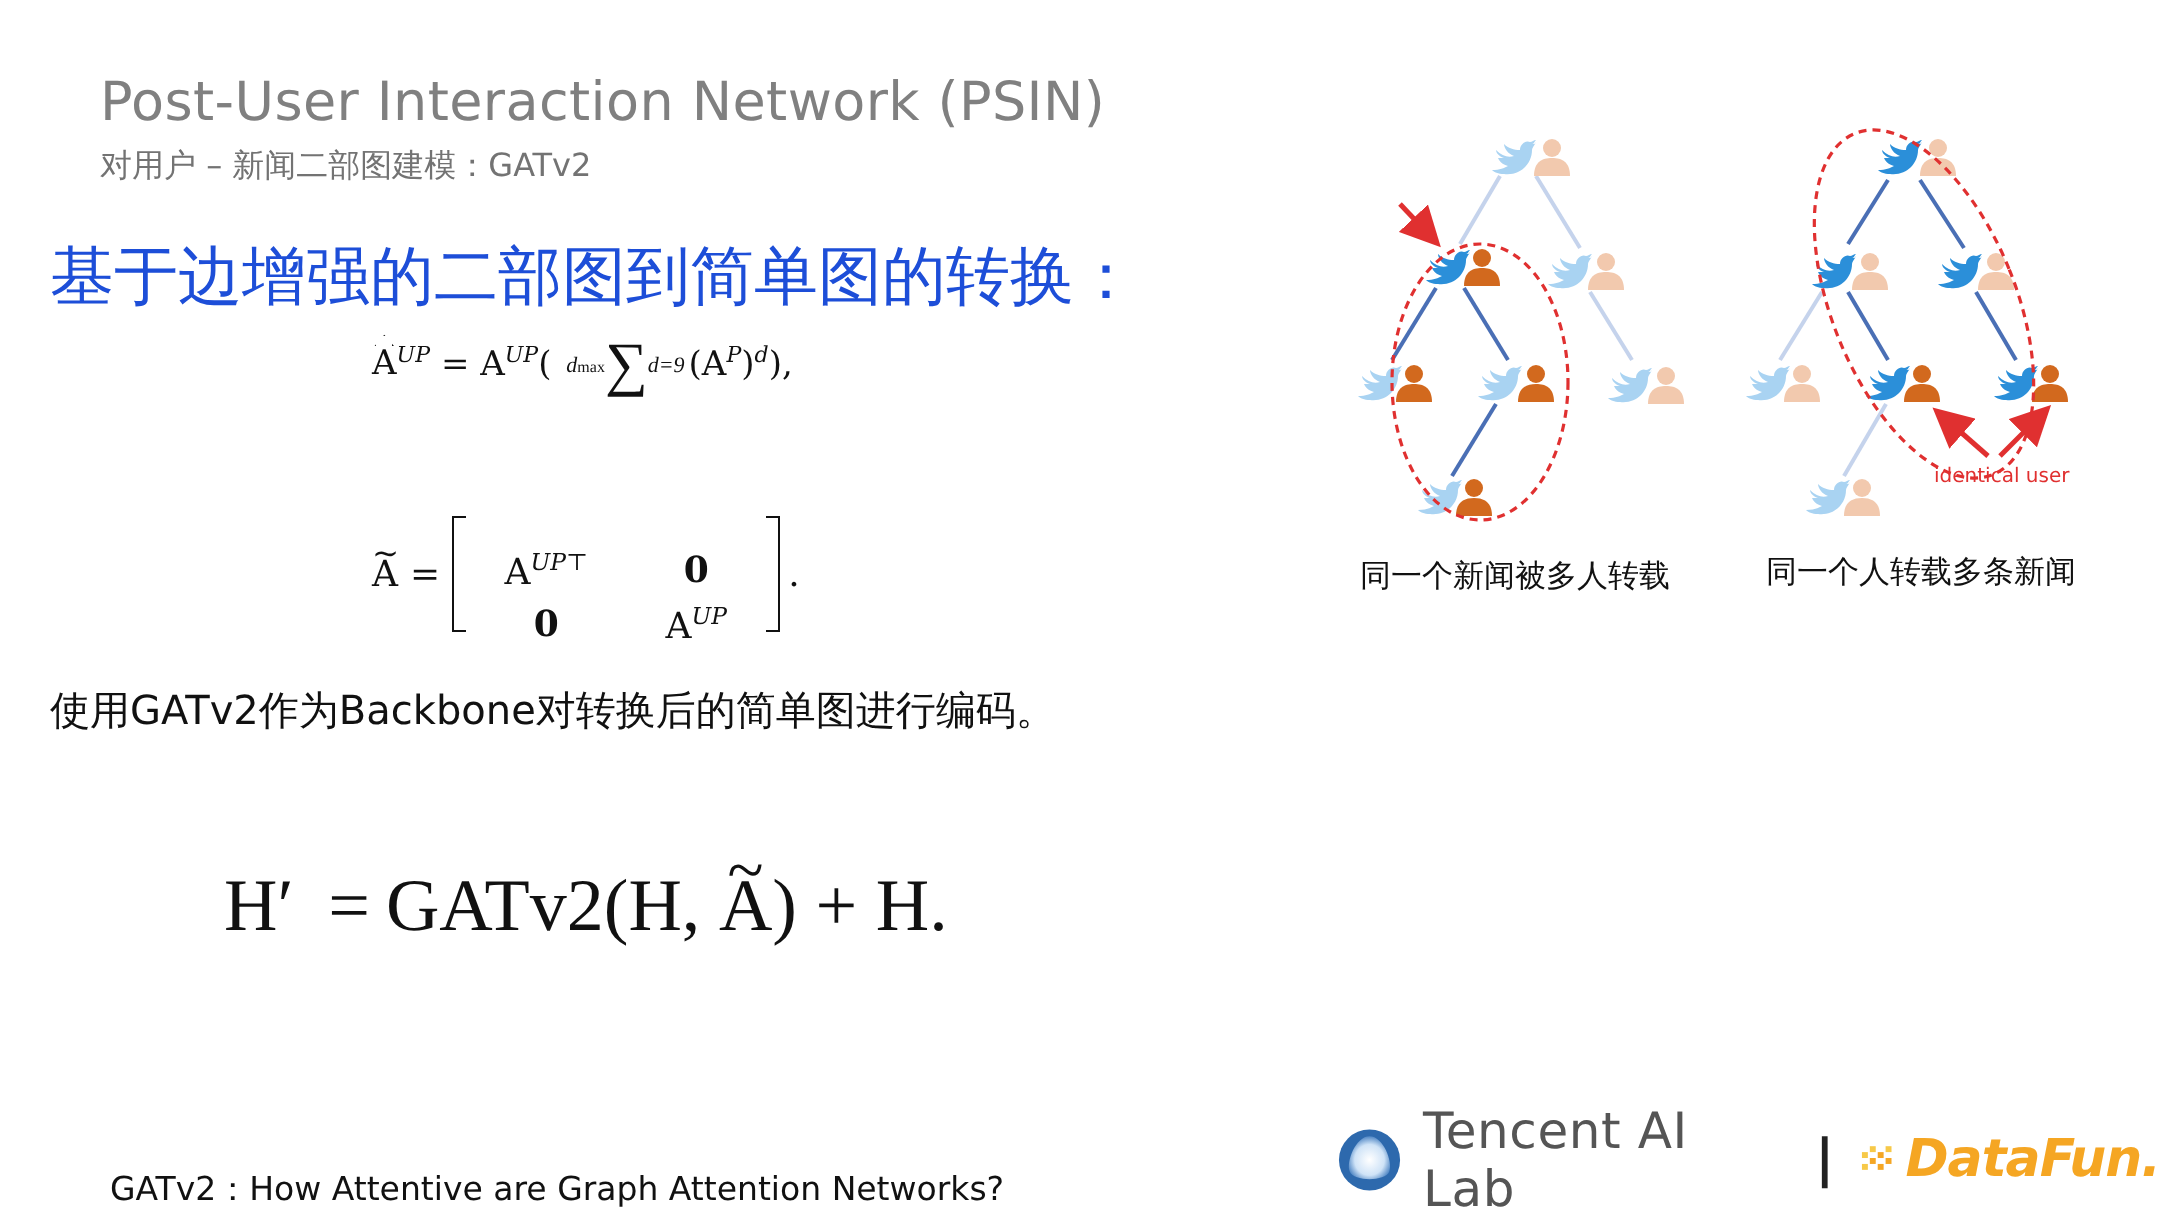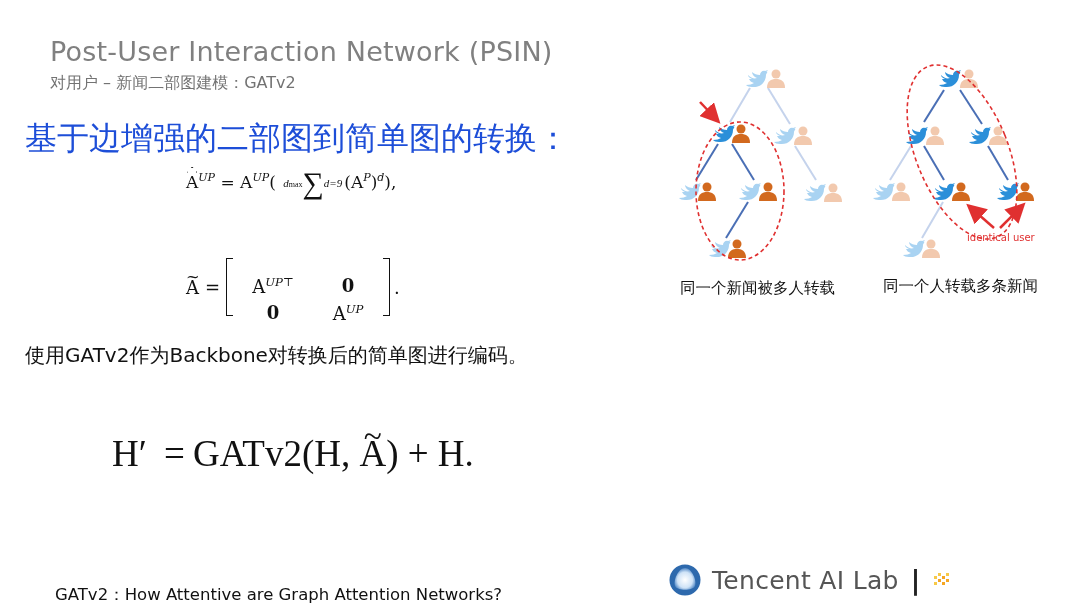--- a/index.html
+++ b/index.html
@@ -177,13 +177,14 @@
   <svg width="24" height="20" viewBox="0 0 24 20">
     <rect x="2" y="6" width="3" height="3" fill="#f7c948"></rect>
     <rect x="6" y="3" width="3" height="3" fill="#f7c948"></rect>
     <rect x="6" y="9" width="3" height="3" fill="#f5a623"></rect>
     <rect x="10" y="6" width="3" height="3" fill="#f5a623"></rect>
     <rect x="10" y="12" width="3" height="3" fill="#f5a623"></rect>
     <rect x="14" y="9" width="3" height="3" fill="#f5a623"></rect>
     <rect x="2" y="12" width="3" height="3" fill="#f7c948"></rect>
     <rect x="14" y="3" width="3" height="3" fill="#f7c948"></rect>
   </svg>
+  <span class="datafun">DataFun.</span>
 </div>
 
 </body></html>

